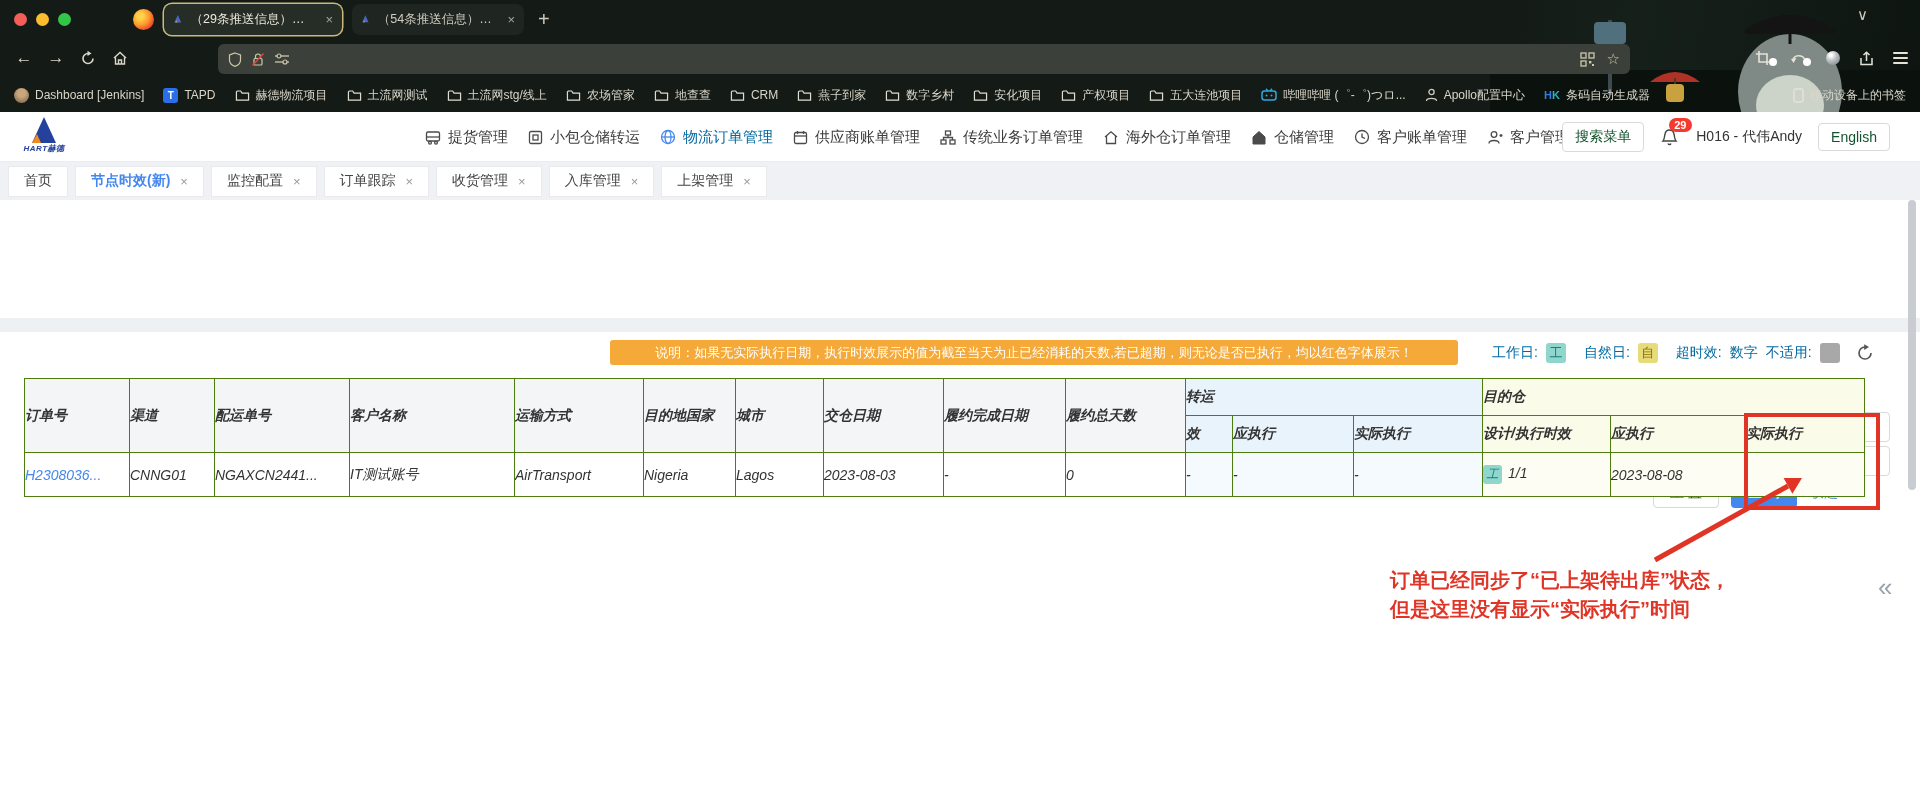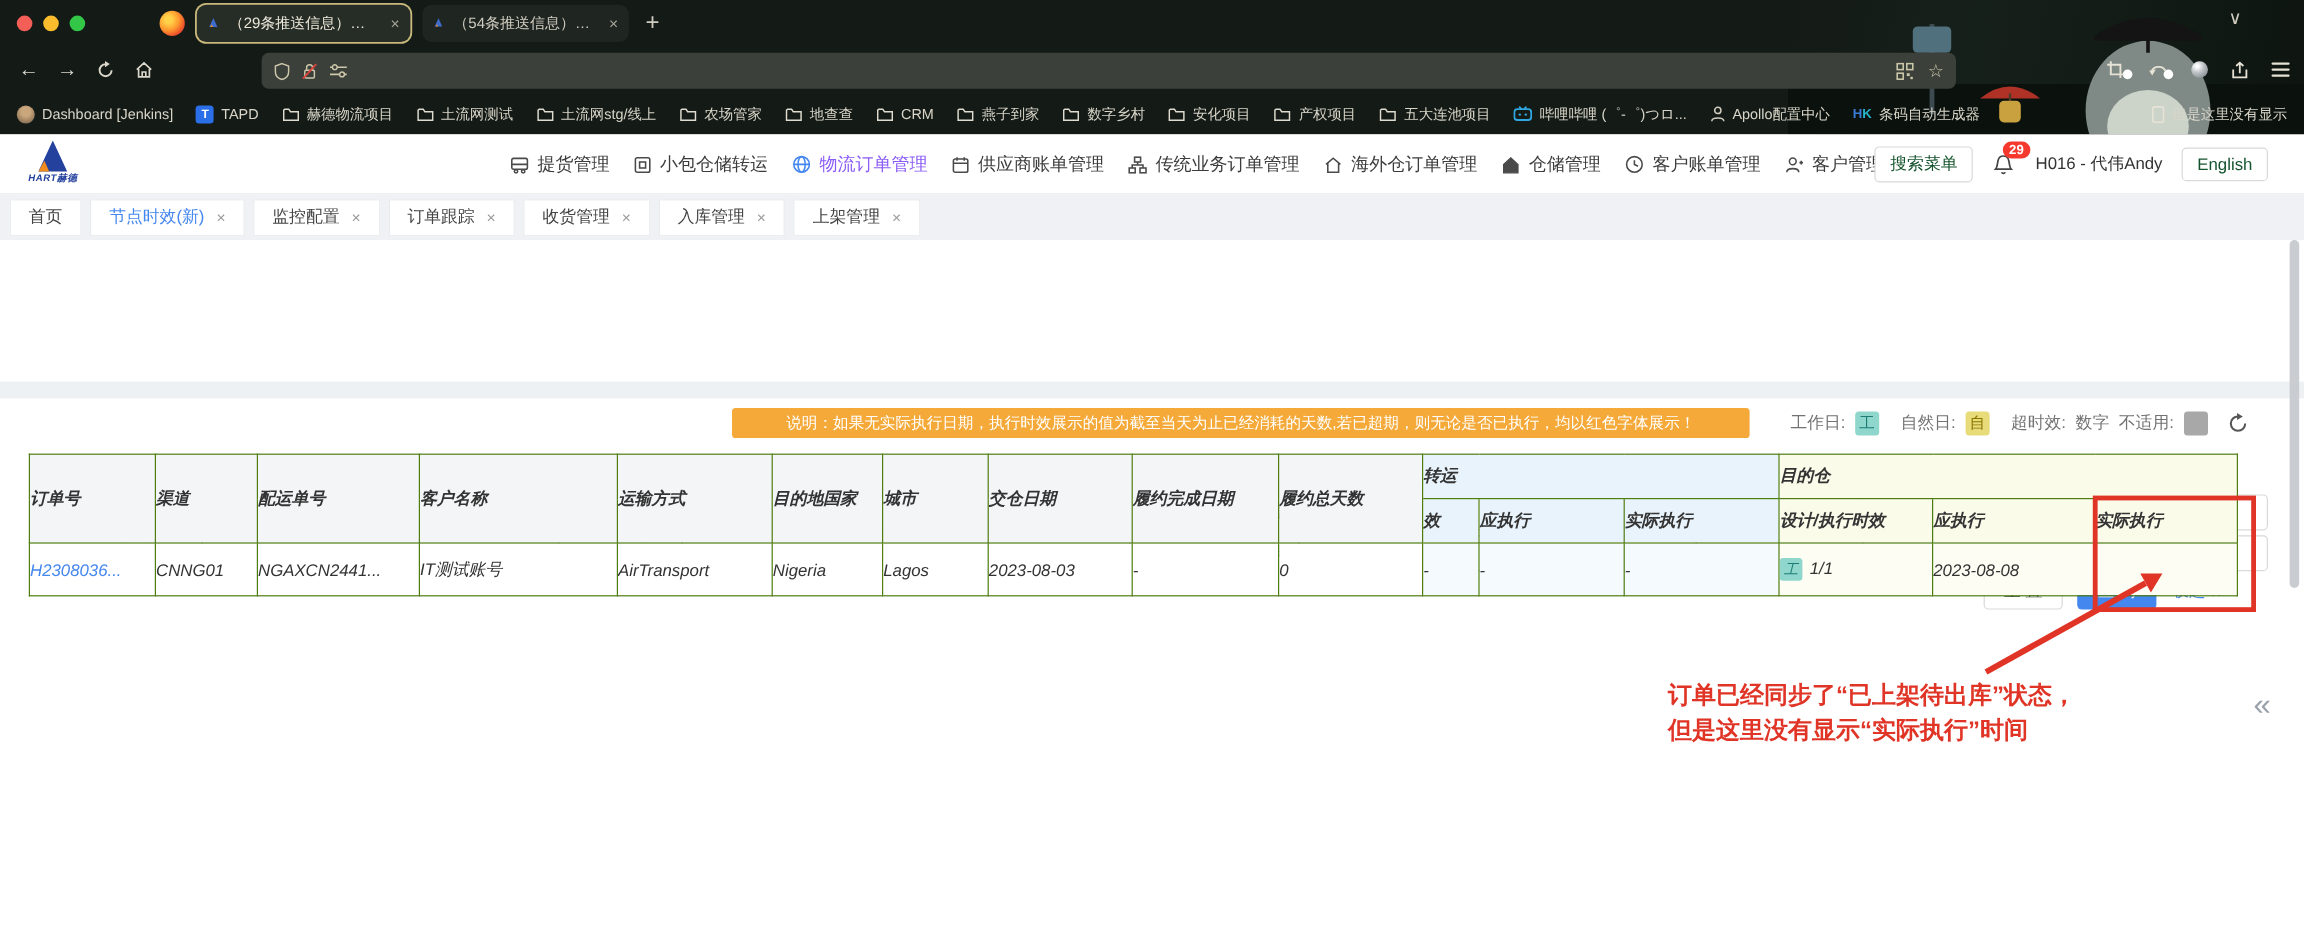--- a/index.html
+++ b/index.html
@@ -46,34 +46,34 @@
   .bm-right { margin-left:auto; }
 
   
   .appheader { position:absolute; top:112px; left:0; width:1920px; height:50px; background:#fff;
     border-bottom:1px solid #ececec; }
   .logo { position:absolute; left:22px; top:3px; text-align:center; }
   .logo .lt { font-size:8px; font-weight:700; font-style:italic; color:#24419e; letter-spacing:.5px; margin-top:-2px; }
   .mainnav { position:absolute; left:425px; top:0; height:50px; display:flex; gap:20px; }
   .nav-item { display:flex; align-items:center; gap:7px; font-size:15px; color:#3c3c3c; white-space:nowrap; }
   .nav-item svg { stroke:#4a4a4a; }
-  .nav-item.active { color:#8b5cf6; } .nav-item.active svg { stroke:#4487ee; }
+  .nav-item.active { color:#0369a1; } .nav-item.active svg { stroke:#4487ee; }
   .hdr-right { position:absolute; right:30px; top:0; height:50px; display:flex; align-items:center; gap:16px; }
   .btn-plain { border:1px solid #d9d9d9; border-radius:4px; background:#fff; font-size:14px; color:#14532d;
     padding:5px 12px; white-space:nowrap; }
   .bellwrap { position:relative; width:20px; height:20px; }
   .badge { position:absolute; top:-9px; left:9px; background:#f5392f; color:#fff; font-size:11px;
     padding:1px 5px; border-radius:9px; font-weight:700; }
   .usertext { font-size:14px; color:#333; white-space:nowrap; }
 
   .pagetabs { position:absolute; top:162px; left:0; width:1920px; height:38px; background:#eff1f4;
     display:flex; align-items:center; padding-left:8px; gap:7px; }
   .ptab { height:31px; background:#fff; border:1px solid #e8eaed; display:flex; align-items:center;
     gap:10px; padding:0 15px; font-size:14px; color:#444; white-space:nowrap; }
-  .ptab.active .ptab-label { color:#4487ee; }
+  .ptab.active .ptab-label { color:#4487ee;font-weight:bold; }
   .ptab-close { color:#999; font-size:13px; }
 
   
   .filters { position:absolute; top:200px; left:0; width:1920px; height:118px; background:#fff; }
   .fg { position:absolute; display:flex; align-items:center; height:30px; }
   .fg label { text-align:right; font-size:14px; color:#454545; margin-right:8px; flex:none; }
   .field { flex:1; height:30px; border:1px solid #d9d9d9; border-radius:4px; background:#fff;
     display:flex; align-items:center; padding:0 10px; font-size:14px; color:#333; }
   .field input { border:none; outline:none; width:100%; font-size:14px; color:#333; background:transparent;
     font-family:inherit; }
@@ -89,21 +89,21 @@
   .btn-search { position:absolute; left:1731px; top:278px; width:66px; height:30px; border:none;
     border-radius:4px; background:#4487ee; font-size:14px; color:#fff; }
   .link-collapse { position:absolute; left:1810px; top:284px; font-size:14px; color:#4487ee; }
   .grayband { position:absolute; top:318px; left:0; width:1920px; height:14px; background:#eef1f4; }
 
   
   .notice { position:absolute; left:610px; top:340px; width:848px; height:25px; background:#f4a938;
     border-radius:3px; color:#fff; font-size:13px; display:flex; align-items:center; justify-content:center;
     white-space:nowrap; }
   .legend { position:absolute; left:1492px; top:340px; height:25px; display:flex; align-items:center; gap:8px; }
-  .legend .lb { font-size:14px; color:#737373; white-space:nowrap; }
+  .legend .lb { font-size:14px; color:#0369a1; white-space:nowrap; }
   .tagbox { width:20px; height:20px; border-radius:3px; font-size:13px; display:flex; align-items:center;
     justify-content:center; }
   .tag-work { background:#8fd6cd; color:#1d7d74; }
   .tag-nat  { background:#e8dc7a; color:#8b7500; }
   .tag-na   { background:#a8a8a8; }
   .red { color:#f5392f; }
   .refresh { margin-left:8px; }
 
   
   table.orders { position:absolute; left:24px; top:378px; width:1840px; border-collapse:collapse;
@@ -379,21 +379,21 @@
       <div class="bm">
 
         <span class="bm-ic hk"><b>H</b><i>K</i></span>
         <span class="bm-label">条码自动生成器</span>
       </div>
 
     <div class="bm bm-right">
       <svg width="11" height="15" viewBox="0 0 11 15">
           <rect x="1" y="1" width="9" height="13" rx="1.5" fill="none" stroke="#e6e3d6" stroke-width="1.4"></rect>
         </svg>
-      <span>但是这里没有显示</span>
+      <span>移动设备上的书签</span>
     </div>
   </div>
 </div>
 
 <div class="appheader">
   <div class="logo">
     <svg width="44" height="30" viewBox="0 0 44 30">
         <polygon points="22,2 34,28 10,28" fill="#24419e"></polygon>
         <polygon points="15,19 19,28 10,28" fill="#f08c1e"></polygon>
       </svg>

